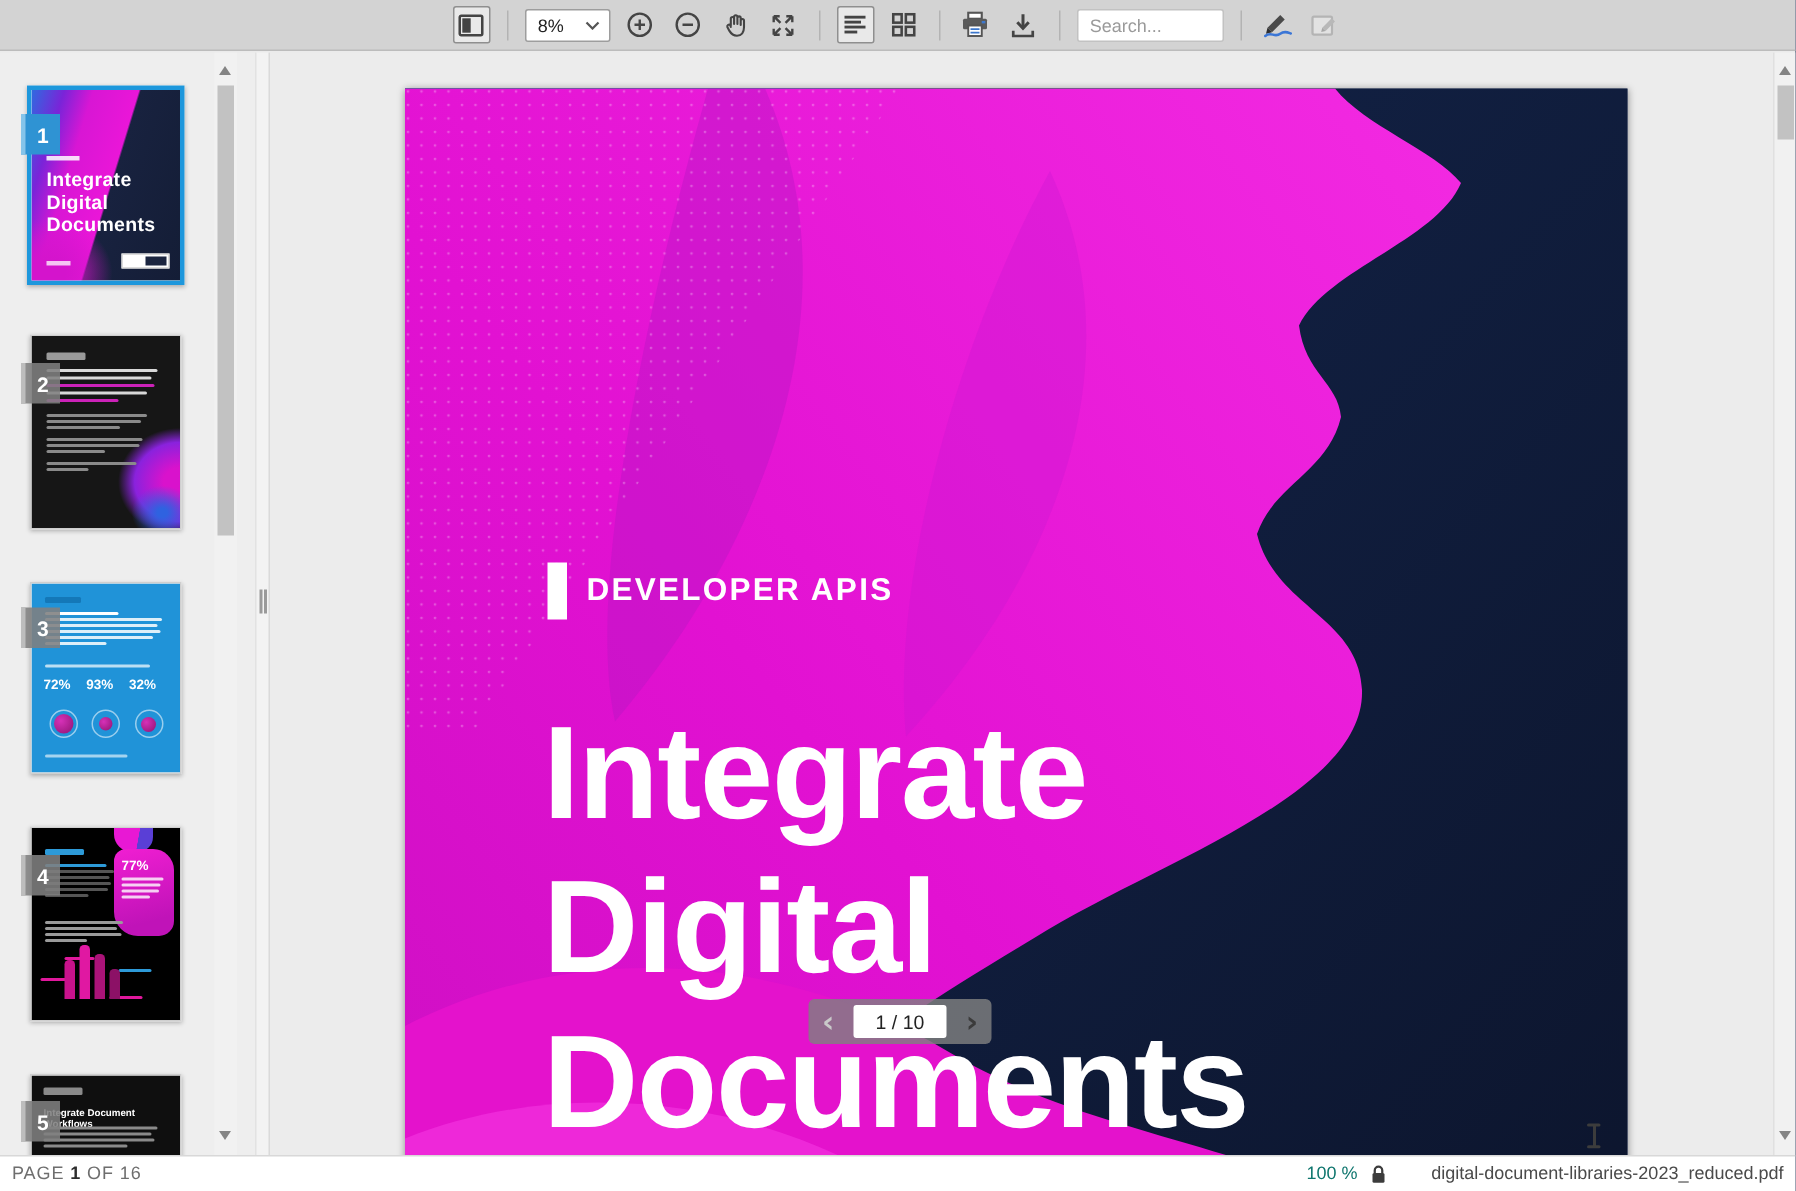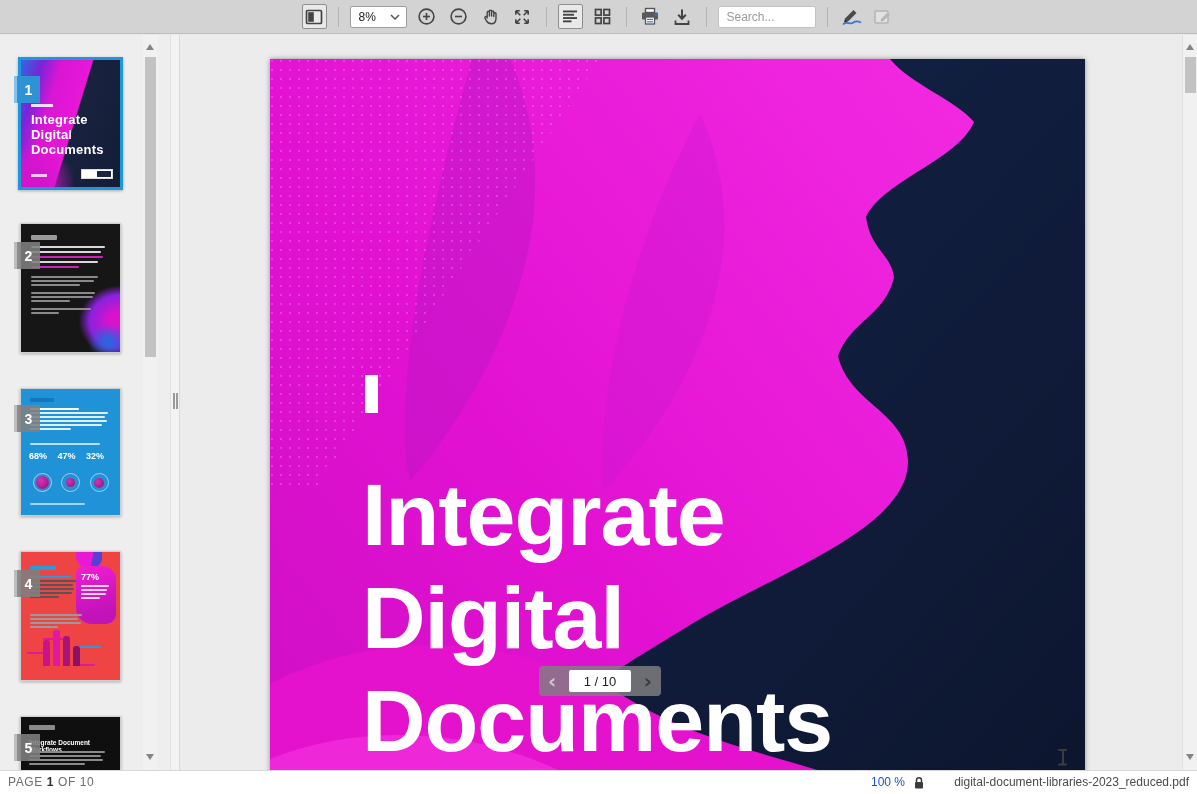--- a/index.html
+++ b/index.html
@@ -54,21 +54,21 @@
   .tl.s { height:2px; margin-bottom:2px; }
 
   .t3-art { position:absolute; inset:0; background:#2093d8; }
   .t3-stats { position:absolute; left:8px; right:8px; top:62px; display:flex; justify-content:space-between; }
   .t3-col { width:26px; display:flex; flex-direction:column; align-items:center; }
   .t3-num { font-size:9px; font-weight:bold; color:#fff; align-self:flex-start; }
   .donut { margin-top:12px; width:19px; height:19px; border-radius:50%; border:1px solid rgba(255,255,255,.55);
            display:flex; align-items:center; justify-content:center; }
   .donut i { display:block; border-radius:50%; background:radial-gradient(circle at 35% 35%, #d631b8, #8e1370); }
 
-  .t4-art { position:absolute; inset:0; background:#ef4444; }
+  .t4-art { position:absolute; inset:0; background:#000000; }
   .t4-blob { position:absolute; right:4px; top:14px; width:40px; height:58px;
              background:linear-gradient(165deg,#f01ed2 0%, #c013b8 80%); border-radius:8px 14px 10px 16px;
              padding:6px 4px 0 5px; }
   .t4-blob .pct { color:#fff; font-weight:bold; font-size:9px; }
   .t4-spike { position:absolute; right:18px; top:0; width:26px; height:16px;
               background:linear-gradient(100deg,#e818d4 60%, #5a3fd6 61%); border-radius:0 0 10px 12px; }
   .t4-bars { position:absolute; left:22px; bottom:14px; display:flex; align-items:flex-end; gap:3px; }
   .t4-bars i { display:block; width:7px; border-radius:3px 3px 0 0; }
 
   .t5-art { position:absolute; inset:0; background:#0f0f0f; }
@@ -110,21 +110,21 @@
 
   
   .main-scroll { position:absolute; right:0; top:35px; width:15px; height:735px; background:#f1f1f1;
                  border-left:1px solid #e0e0e0; z-index:20; }
 
   
   .statusbar { position:absolute; left:0; top:770px; width:1197px; height:24px; background:#ffffff;
                border-top:1px solid #d8d8d8; z-index:30; font-size:12px; color:#6e6e6e; }
   .sb-left { position:absolute; left:8px; top:4px; letter-spacing:.6px; }
   .sb-left b { color:#2e2e2e; }
-  .sb-zoom { position:absolute; right:292px; top:4px; color:#1d4ed8; }
+  .sb-zoom { position:absolute; right:292px; top:4px; color:#0f766e; }
   .sb-lock { position:absolute; right:272px; top:5px; }
   .sb-file { position:absolute; right:8px; top:4px; color:#4a4a4a; }
 
   
   .ibeam { position:absolute; left:1057px; top:748px; width:11px; height:19px; z-index:40; pointer-events:none; }
   .ibeam::before { content:""; position:absolute; left:5px; top:2px; width:1.6px; height:15px; background:#3c3c3c; }
   .ibeam::after { content:""; position:absolute; left:1px; top:1px; width:9px; height:1.6px; background:#3c3c3c;
                   box-shadow:0 14.5px 0 #3c3c3c; border-radius:1px; }
   .ibeam i { position:absolute; left:1px; top:1px; width:9px; height:17px; }
 </style>
@@ -284,27 +284,27 @@
         <div class="tl s" style="width:60%; background:#fff;"></div>
         <div class="tl s" style="width:95%; background:rgba(255,255,255,.85);"></div>
         <div class="tl s" style="width:92%; background:rgba(255,255,255,.85);"></div>
         <div class="tl s" style="width:94%; background:rgba(255,255,255,.85);"></div>
         <div class="tl s" style="width:88%; background:rgba(255,255,255,.85);"></div>
         <div class="tl s" style="width:50%; background:rgba(255,255,255,.85);"></div>
       </div>
       <div class="tl s" style="position:absolute; left:9px; top:54px; width:70px; background:rgba(255,255,255,.7);"></div>
       <div class="t3-stats">
         <div class="t3-col">
-          <span class="t3-num">68%</span>
+          <span class="t3-num">72%</span>
           <div class="donut">
               <i style="width:13px;height:13px;"></i>
             </div>
         </div>
         <div class="t3-col">
-          <span class="t3-num">47%</span>
+          <span class="t3-num">93%</span>
           <div class="donut">
               <i style="width:9px;height:9px;"></i>
             </div>
         </div>
         <div class="t3-col">
           <span class="t3-num">32%</span>
           <div class="donut">
               <i style="width:10px;height:10px;"></i>
             </div>
         </div>
@@ -410,20 +410,21 @@
       <path d="M130,0 L255,0 C195,130 135,265 65,385 C45,300 85,140 130,0 Z" fill="#8a22c8" opacity="0.65"></path>
       <path d="M0,0 L620,0 C640,25 686,41 704,63 C688,101 614,121 596,158 C600,190 622,196 624,219 C615,256 580,263 568,297 C580,346 636,352 638,401 C640,471 500,516 420,566 C330,621 260,661 225,736 C205,791 200,846 196,900 L0,900 Z" fill="url(#gMag)"></path>
       <path d="M240,0 C302,142 242,302 140,422 C120,332 162,142 202,0 Z" fill="#b316c4" opacity="0.4"></path>
       <path d="M430,55 C488,180 436,322 334,432 C324,332 366,172 430,55 Z" fill="#c318cf" opacity="0.3"></path>
       <path d="M0,625 C122,562 262,582 362,642 C472,708 602,702 682,782 C702,842 692,882 682,900 L0,900 Z" fill="#e412cc"></path>
       <path d="M0,700 C100,660 220,672 310,722 C240,780 120,800 0,790 Z" fill="#f53ae4" opacity="0.55"></path>
       <path d="M0,0 L330,0 L45,430 L0,430 Z" fill="url(#dots)" opacity="0.55"></path>
     </svg>
     <div class="eyebrow">
       <div class="bar"></div>
+      <div class="txt">DEVELOPER APIS</div>
     </div>
     <div class="cover-title">
       <div>Integrate</div>
       <div>Digital</div>
       <div>Documents</div>
     </div>
   </div>
 </div>
 
 <div class="pagenav">
@@ -435,21 +436,21 @@
 <div class="main-scroll">
   <div class="arr up" style="top:9px;"></div>
   <div class="scroll-thumb" style="top:22px; height:36px;"></div>
   <div class="arr down" style="top:719px;"></div>
 </div>
 
 <div class="statusbar">
   <div class="sb-left">
     <span>PAGE</span>
     <b>1</b>
-    <span>OF 10</span>
+    <span>OF 16</span>
   </div>
   <div class="sb-zoom">100 %</div>
   <div class="sb-lock">
     <svg width="12" height="14" viewBox="0 0 12 14">
       <path d="M3.5 6 V4.3 a2.5 2.5 0 0 1 5 0 V6" fill="none" stroke="#3c3c3c" stroke-width="1.5"></path>
       <rect x="2" y="6" width="8" height="6.5" rx="1" fill="#3c3c3c"></rect>
     </svg>
   </div>
   <div class="sb-file">digital-document-libraries-2023_reduced.pdf</div>
 </div>

